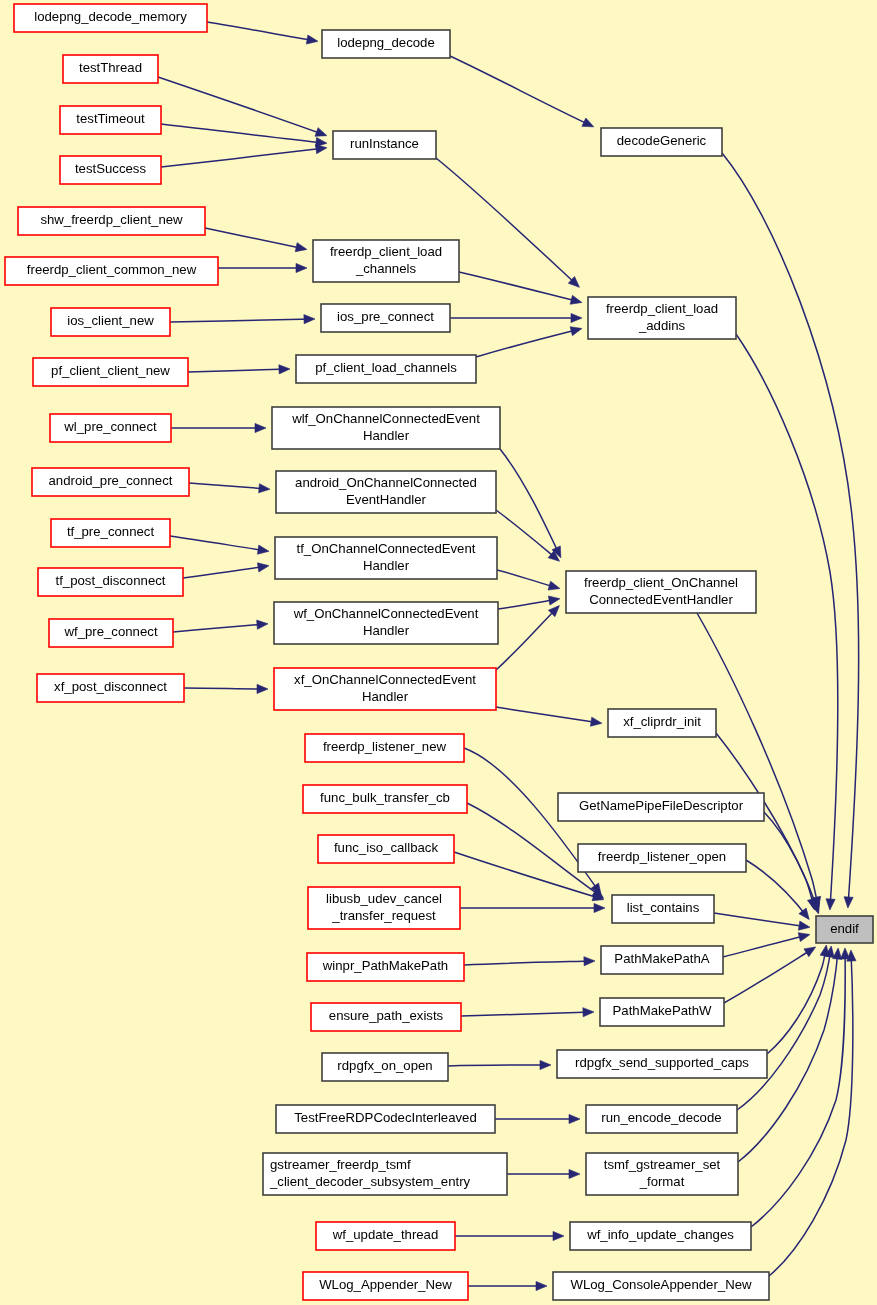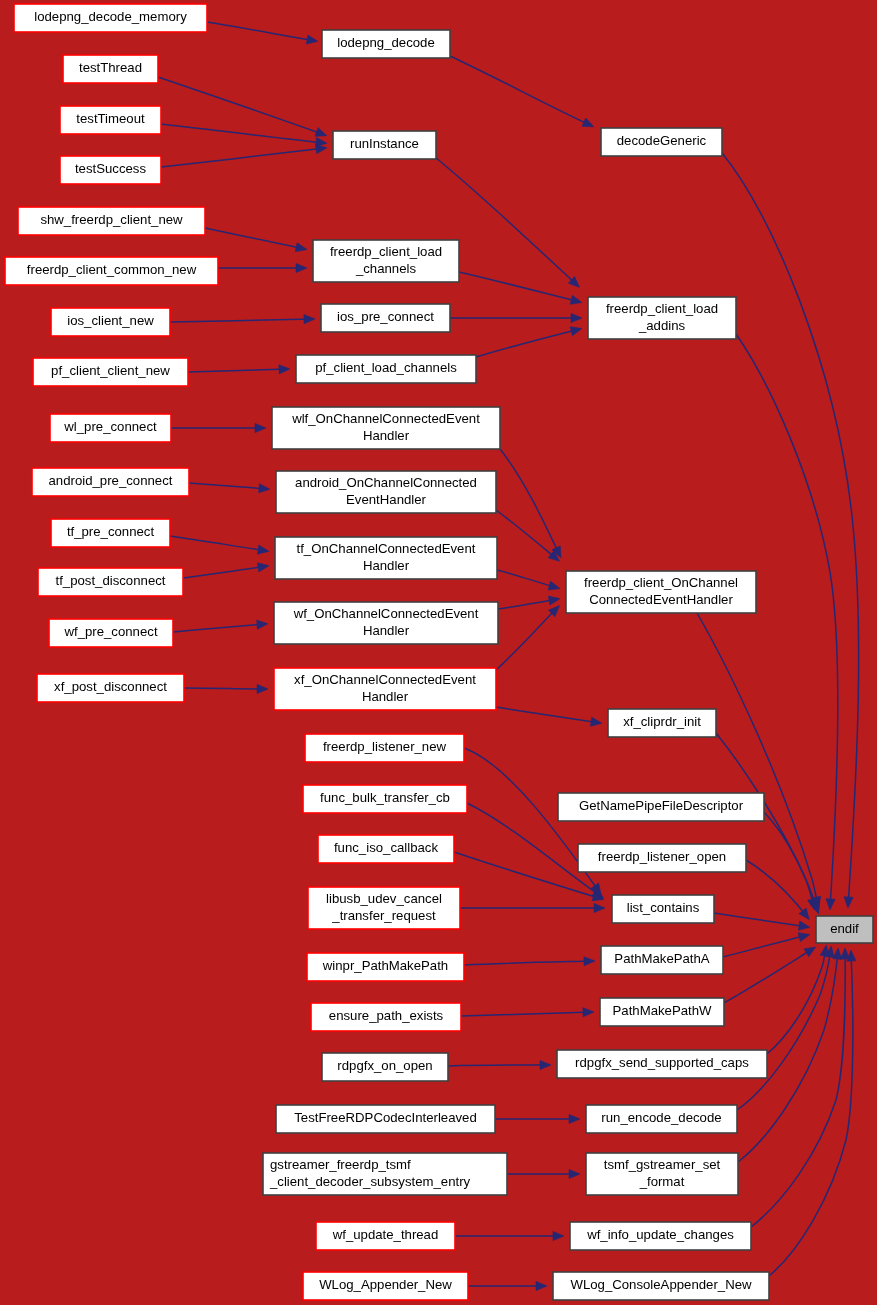--- a/index.html
+++ b/index.html
@@ -4,21 +4,21 @@
 <style>
   html, body {
     margin: 0;
     padding: 0;
     background: #ffffff;
   }
   #graph-root {
     position: relative;
     width: 877px;
     height: 1305px;
-    background: #b91c1c;
+    background: #fef9c3;
     font-family: "Liberation Sans", sans-serif;
     text-decoration: underline;
   }
   svg#callgraph {
     display: block;
     width: 877px;
     height: 1305px;
   }
   .node-box {
     fill: #ffffff;

